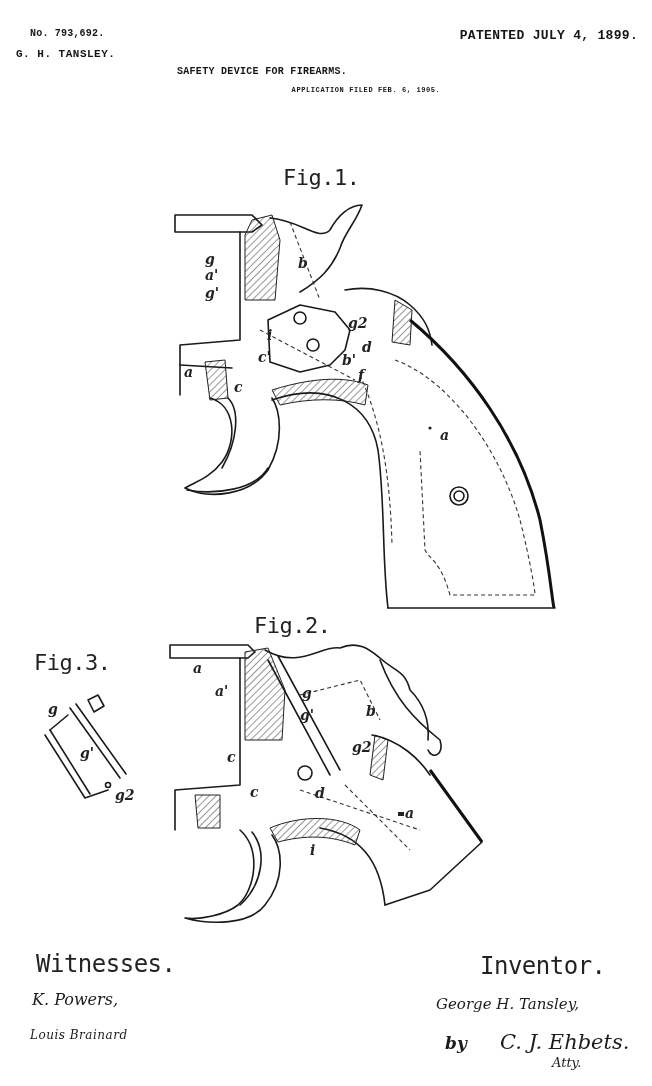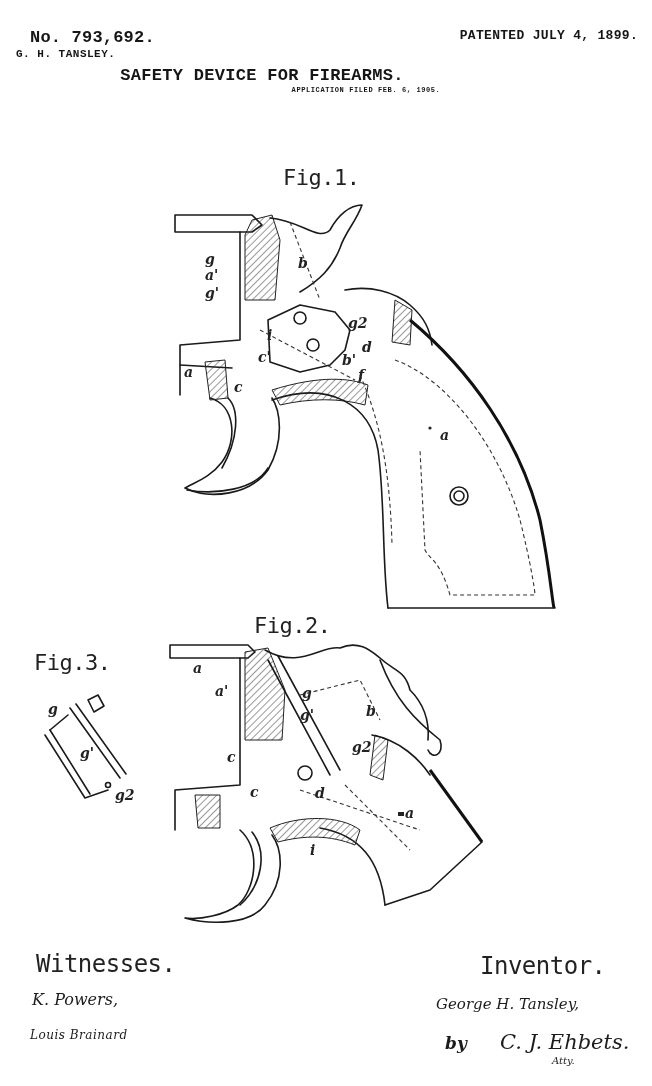--- a/index.html
+++ b/index.html
@@ -1,43 +1,43 @@
 <!DOCTYPE html>
 <html><head>
 <meta charset="utf-8">
 <style>
   html, body { margin: 0; padding: 0; background: #ffffff; }
   body { width: 652px; height: 1086px; position: relative; overflow: hidden;
          font-family: "DejaVu Serif", serif; color: #111; }
   .abs { position: absolute; }
   .hdr { font-family: "Liberation Mono", monospace; font-weight: bold; color: #161616; }
-  .patno { left: 30px; top: 28px; font-size: 17px; letter-spacing: 0.2px; }
+  .patno { left: 30px; top: 28px; font-size: 10px; letter-spacing: 0.2px; }
   .patdate { right: 14px; top: 28px; font-size: 13px; letter-spacing: 0.3px; }
   .inventor-name { left: 0; width: 652px; top: 48px; text-align: left; font-size: 11px; letter-spacing: 0.5px; padding-left: 16px; }
-  .title { left: 0; width: 524px; top: 66px; text-align: center; font-size: 17px; letter-spacing: 0.3px; }
+  .title { left: 0; width: 524px; top: 66px; text-align: center; font-size: 10px; letter-spacing: 0.3px; }
   .appline { left: 0; width: 652px; top: 86px; text-align: center; font-size: 7px; letter-spacing: 0.6px; margin-left: 40px; }
   .figlabel { font-family: "DejaVu Sans Mono", monospace; font-size: 22px; color: #222; letter-spacing: -0.5px; }
   .fig1-label { left: 283px; top: 165px; }
   .fig2-label { left: 254px; top: 585px; margin-top: 28px; }
   .fig3-label { left: 34px; top: 650px; }
   svg { position: absolute; overflow: visible; }
   .ink { stroke: #1a1a1a; fill: none; stroke-width: 1.6; stroke-linejoin: round; stroke-linecap: round; }
   .thick { stroke: #111; fill: none; stroke-width: 3; stroke-linejoin: round; }
   .dash { stroke: #333; fill: none; stroke-width: 1.1; stroke-dasharray: 4 3; }
   .ref { font-family: "DejaVu Serif", serif; font-style: italic; font-weight: bold; font-size: 14px; fill: #222; }
   .sig-head { font-family: "DejaVu Sans Mono", monospace; font-size: 24px; color: #222; letter-spacing: -0.5px; }
   .witnesses-head { left: 36px; top: 950px; }
   .inventor-head { left: 480px; top: 952px; }
   .sig { font-family: "DejaVu Serif", serif; font-style: italic; color: #1c1c1c; font-size: 15px; }
   .w1 { left: 32px; top: 990px; font-size: 16px; }
   .w2 { left: 30px; top: 1028px; font-size: 12px; letter-spacing: 0.5px; }
   .i1 { left: 436px; top: 995px; font-size: 15px; }
   .i-by { left: 445px; top: 1033px; font-size: 17px; font-weight: bold; }
   .i2 { left: 500px; top: 1030px; font-size: 21px; text-align: right; }
-  .i3 { left: 552px; top: 1055px; font-size: 10px; text-align: center; }
+  .i3 { left: 552px; top: 1055px; font-size: 13px; text-align: center; }
 </style>
 </head>
 <body>
 
 <div class="abs hdr patno">No. 793,692.</div>
 <div class="abs hdr patdate">PATENTED JULY 4, 1899.</div>
 <div class="abs hdr inventor-name">G. H. TANSLEY.</div>
 <div class="abs hdr title">SAFETY DEVICE FOR FIREARMS.</div>
 <div class="abs hdr appline">APPLICATION FILED FEB. 6, 1905.</div>
 

